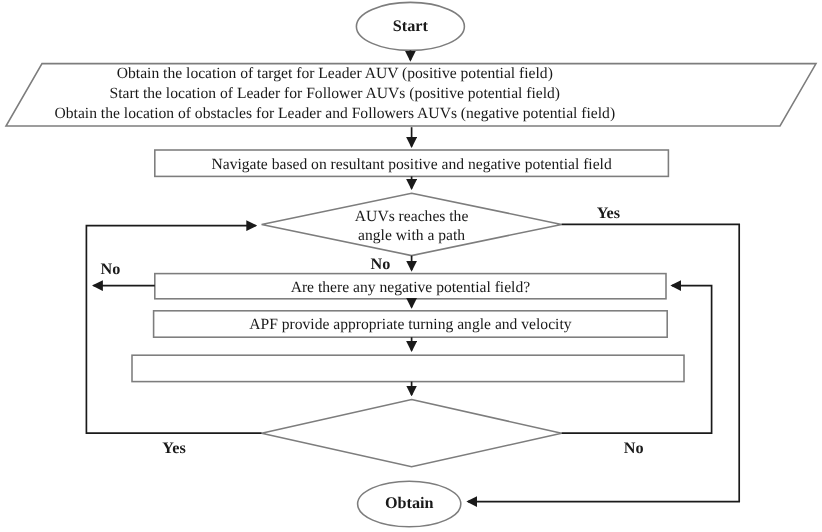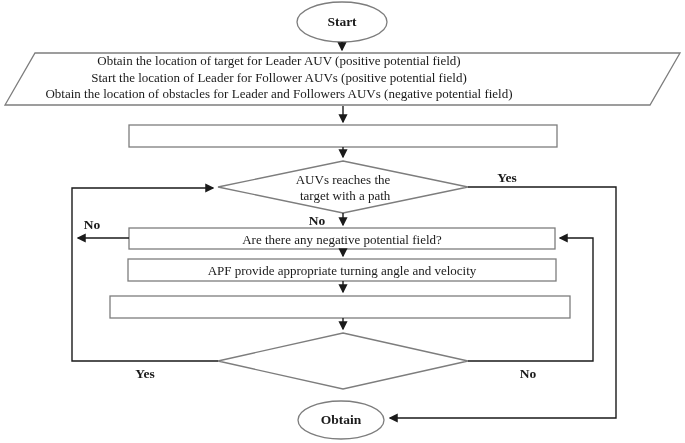--- a/index.html
+++ b/index.html
@@ -20,21 +20,21 @@
   .canvas svg{position:absolute;left:0;top:0;}
   .shape{fill:#ffffff;stroke:var(--shape-border);stroke-width:1.3;}
   .conn{fill:none;stroke:var(--line-color);stroke-width:1.4;}
   #arrowhead path{fill:var(--line-color);stroke:none;}
   .lbl{
     position:absolute;
     transform:translate(-50%,-50%);
     white-space:nowrap;
     font-size:13px;
     line-height:15px;
-    text-align:right;
+    text-align:center;
   }
   .lbl.bold{font-weight:bold;font-size:13.5px;}
   .io-text{
     position:absolute;left:0;top:53px;width:558px;
     text-align:center;font-size:13px;line-height:16.5px;
   }
 </style>
 </head>
 <body>
 
@@ -75,24 +75,25 @@
   </svg>
 
   <div class="lbl bold" style="left:342px;top:21px">Start</div>
 
   <div class="io-text">
     <div>Obtain the location of target for Leader AUV (positive potential field)</div>
     <div>Start the location of Leader for Follower AUVs (positive potential field)</div>
     <div>Obtain the location of obstacles for Leader and Followers AUVs (negative potential field)</div>
   </div>
 
+  <div class="lbl" style="left:343px;top:136px">Navigate based on resultant positive and negative potential field</div>
 
   <div class="lbl" style="left:343px;top:188px;line-height:16px">
     <div>AUVs reaches the</div>
-    <div>target with a path</div>
+    <div>angle with a path</div>
   </div>
 
   <div class="lbl bold" style="left:507px;top:177px">Yes</div>
   <div class="lbl bold" style="left:317px;top:220px">No</div>
   <div class="lbl bold" style="left:92px;top:224px">No</div>
 
   <div class="lbl" style="left:342px;top:239px">Are there any negative potential field?</div>
   <div class="lbl" style="left:342px;top:270px">APF provide appropriate turning angle and velocity</div>
 
   <div class="lbl bold" style="left:145px;top:373px">Yes</div>

